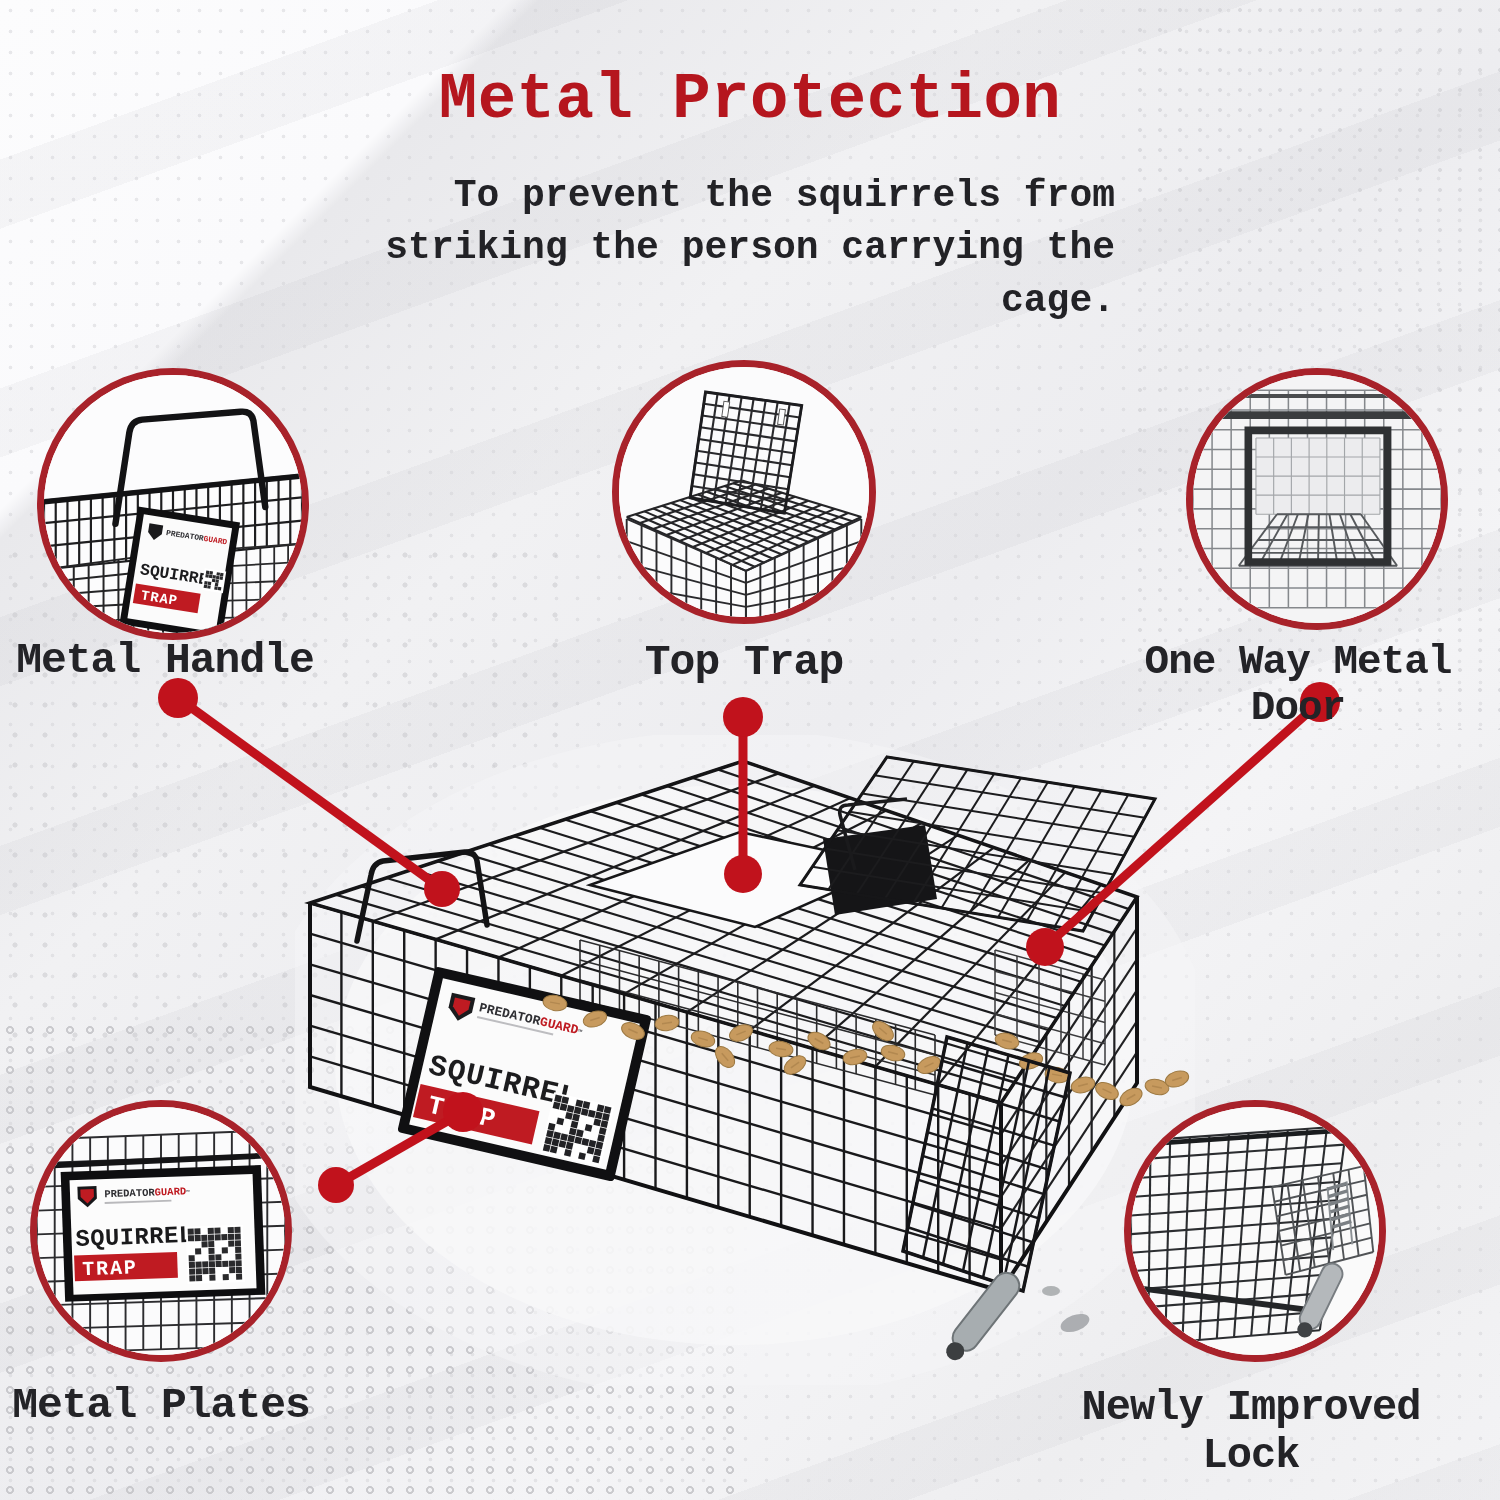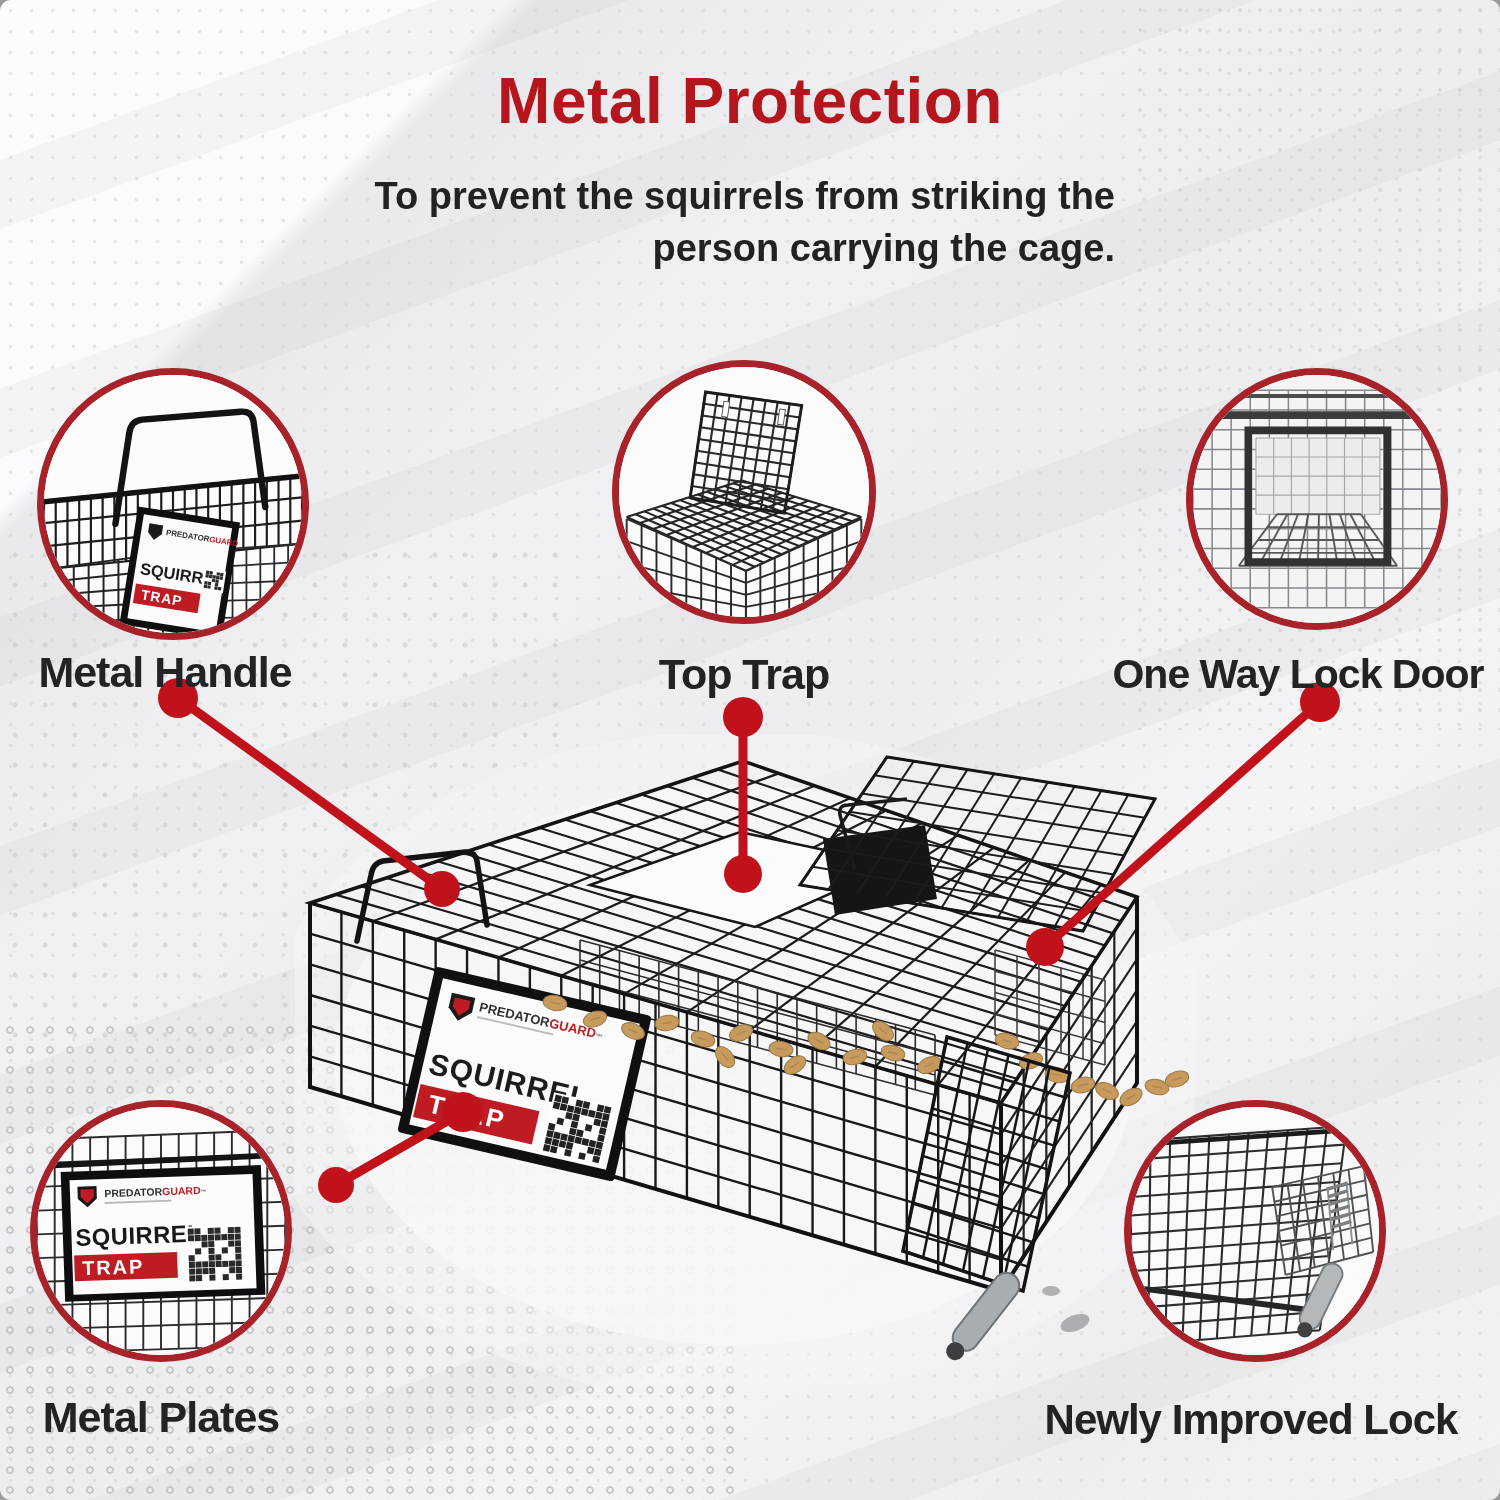--- a/index.html
+++ b/index.html
@@ -1,42 +1,41 @@
 <!DOCTYPE html>
 <html><head>
 <meta charset="utf-8">
 <style>
   html,body{margin:0;padding:0;background:#9a9a9e;}
   #canvas{
     position:relative;width:1500px;height:1500px;overflow:hidden;
-    font-family:Liberation Sans, sans-serif;
+    font-family:Liberation Mono, monospace;
     background:
       repeating-linear-gradient(160deg, rgba(0,0,0,0) 0 150px, rgba(110,110,122,0.05) 150px 215px),
       linear-gradient(135deg,#fcfcfd 0%,#fafafc 17%,#e9e9ec 18%,#f1f1f3 34%,#ededf0 52%,#f4f4f6 68%,#eeeef0 84%,#f3f3f5 100%);
-    border-radius: 11px;
   }
   .dots{position:absolute;pointer-events:none;}
   .dots-fine{inset:0;background-image:radial-gradient(circle,#d2d2d6 1.7px,rgba(210,210,214,0) 2.1px);background-size:21px 21px;opacity:.5;}
   .dots-topright{left:1130px;top:0;width:370px;height:730px;background-image:radial-gradient(circle,#cfcfd3 1.8px,rgba(207,207,211,0) 2.2px);background-size:20px 20px;opacity:.65;}
   .dots-med{left:0;top:540px;width:580px;height:500px;background-image:radial-gradient(circle,#c9c9cd 2.3px,rgba(201,201,205,0) 2.8px);background-size:30px 30px;opacity:.55;}
   .dots-heavy{left:0;top:1020px;width:740px;height:480px;background-image:radial-gradient(circle,rgba(196,196,200,0) 1.7px,#c5c5c9 2.3px 3.7px,rgba(196,196,200,0) 4.3px);background-size:20px 20px;opacity:.9;}
   .title{position:absolute;left:0;top:64px;width:100%;text-align:center;
     font-size:64px;font-weight:700;letter-spacing:.5px;color:#B5161E;z-index:5;}
   .subtitle{position:absolute;left:315px;top:170px;width:800px;text-align:right;
     font-size:38px;font-weight:700;color:#222226;line-height:1.38;z-index:5;}
   .co-circle{position:absolute;border-radius:50%;border:7px solid #A8222A;background:#fff;
     overflow:hidden;box-sizing:border-box;z-index:4;}
   .co-circle svg{display:block;width:100%;height:100%;}
   #c-handle{left:37px;top:368px;width:272px;height:272px;}
   #c-hatch{left:612px;top:360px;width:264px;height:264px;}
   #c-oneway{left:1186px;top:368px;width:262px;height:262px;}
   #c-plates{left:30px;top:1100px;width:262px;height:262px;}
   #c-lock{left:1124px;top:1100px;width:262px;height:262px;}
   .co-label{position:absolute;text-align:center;font-weight:700;color:#232327;
-    font-size:43px;letter-spacing:-1px;z-index:5;margin-top:12px;}
+    font-size:43px;letter-spacing:-1px;z-index:5;}
   #l-handle{left:0;top:636px;width:330px;}
   #l-hatch{left:594px;top:638px;width:300px;}
   #l-oneway{left:1095px;top:639px;width:406px;font-size:41px;}
   #l-plates{left:0;top:1381px;width:322px;}
   #l-lock{left:1022px;top:1384px;width:458px;font-size:42px;}
   #leaders{position:absolute;left:0;top:0;z-index:3;pointer-events:none;}
   #cage{position:absolute;left:295px;top:735px;z-index:2;}
 </style>
 </head>
 <body>
@@ -774,17 +773,17 @@
       <path d="M206,86 l20,-6 m-19,14 l20,-6 m-19,14 l20,-6 m-19,14 l20,-6 m-19,14 l20,-6 m-19,14 l20,-6" stroke="#7b8084" stroke-width="3.5" fill="none"></path>
       <g transform="translate(212,168) rotate(26)">
         <rect x="-9" y="-4" width="22" height="74" rx="11" fill="#b4b8bb" stroke="#777c80" stroke-width="2"></rect>
         <circle cx="2" cy="72" r="8" fill="#3f4245"></circle>
       </g>
     </svg>
   </div>
 
   <div class="co-label" id="l-handle">Metal Handle</div>
   <div class="co-label" id="l-hatch">Top Trap</div>
-  <div class="co-label" id="l-oneway">One Way Lock Door</div>
+  <div class="co-label" id="l-oneway">One Way Metal Door</div>
   <div class="co-label" id="l-plates">Metal Plates</div>
   <div class="co-label" id="l-lock">Newly Improved Lock</div>
 
 </div>
 
 </body></html>

